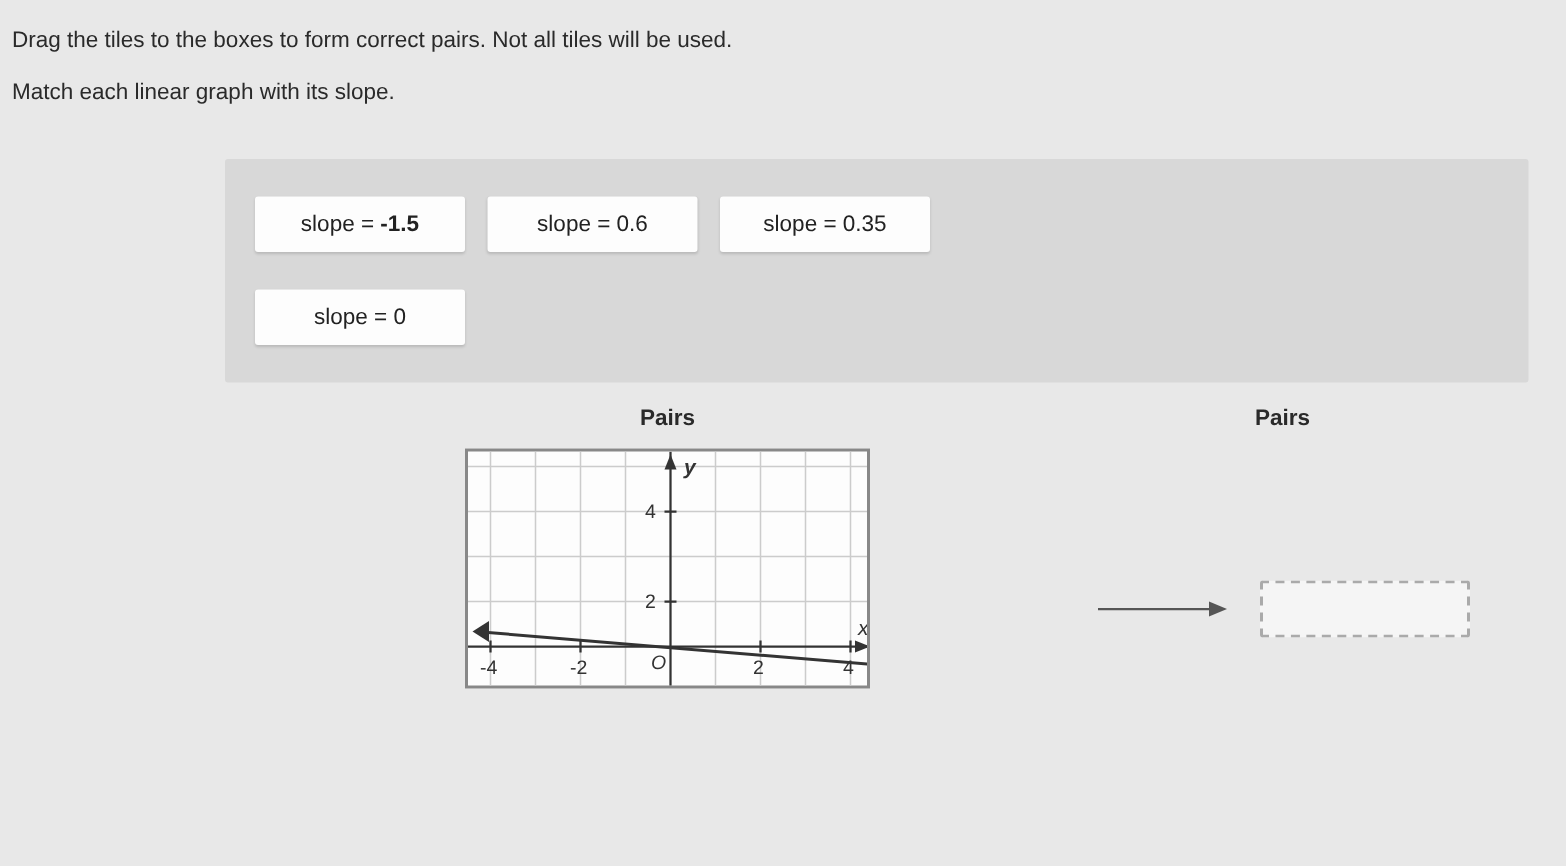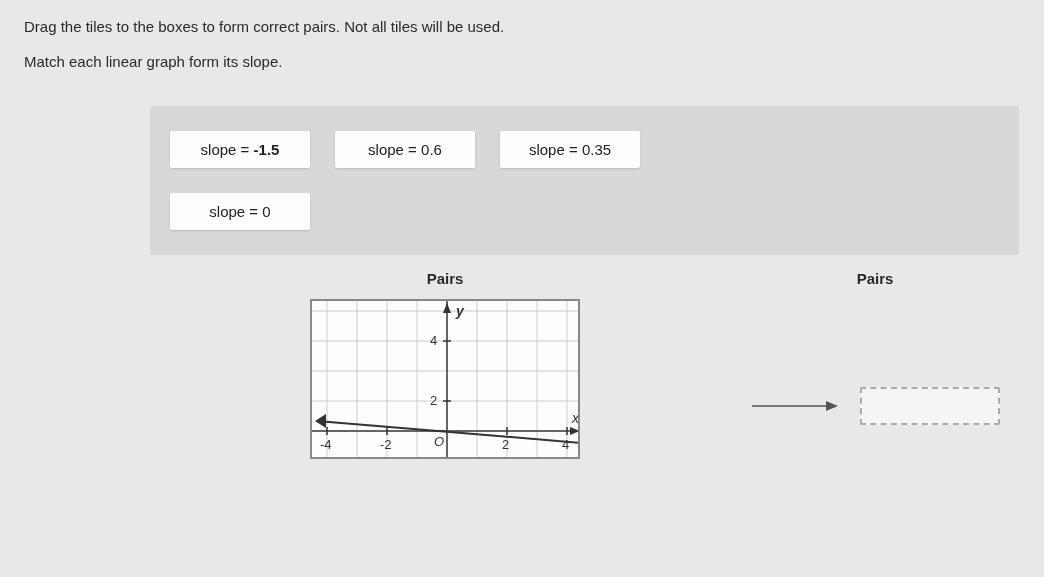--- a/index.html
+++ b/index.html
@@ -9,36 +9,36 @@
     }
     body {
       font-family: Arial, Helvetica, sans-serif;
       background: #e8e8e8;
       width: 1044px;
       height: 577px;
       overflow: hidden;
       color: #333;
     }
     .instructions {
-      padding: 18px 20px 8px 24px;
+      padding: 18px 20px 8px 8px;
       font-size: 15px;
       color: #2a2a2a;
     }
     .instructions p {
       margin-bottom: 18px;
     }
     .tiles-panel {
       background: #d8d8d8;
       margin: 10px 25px 10px 150px;
       padding: 25px 20px;
       border-radius: 2px;
     }
     .tiles-row {
       display: flex;
-      gap: 25px;
+      gap: 15px;
       margin-bottom: 25px;
     }
     .tiles-row:last-child {
       margin-bottom: 0;
     }
     .tile {
       background: #fdfdfd;
       padding: 10px 22px;
       font-size: 15px;
       color: #222;
@@ -48,21 +48,20 @@
       white-space: nowrap;
       min-width: 140px;
       text-align: center;
     }
     .tile b {
       font-weight: bold;
     }
     .pairs-section {
       display: flex;
       margin-top: 15px;
-      gap: 20px;
     }
     .section-heading {
       font-size: 15px;
       font-weight: bold;
       text-align: center;
       margin-bottom: 12px;
       color: #2a2a2a;
     }
     .pairs-column {
       flex: 0 0 auto;
@@ -96,21 +95,21 @@
       border: 2px dashed #aaa;
       background: #f5f5f5;
       border-radius: 2px;
     }
   </style>
 </head>
 <body>
 
 <div class="instructions">
   <p>Drag the tiles to the boxes to form correct pairs. Not all tiles will be used.</p>
-  <p>Match each linear graph form its slope.</p>
+  <p>Match each linear graph with its slope.</p>
 </div>
 
 <div class="tiles-panel">
   <div class="tiles-row">
     <div class="tile">
       <span>slope = </span><b>-1.5</b>
     </div>
     <div class="tile">
       <span>slope = </span><span>0.6</span>
     </div>

